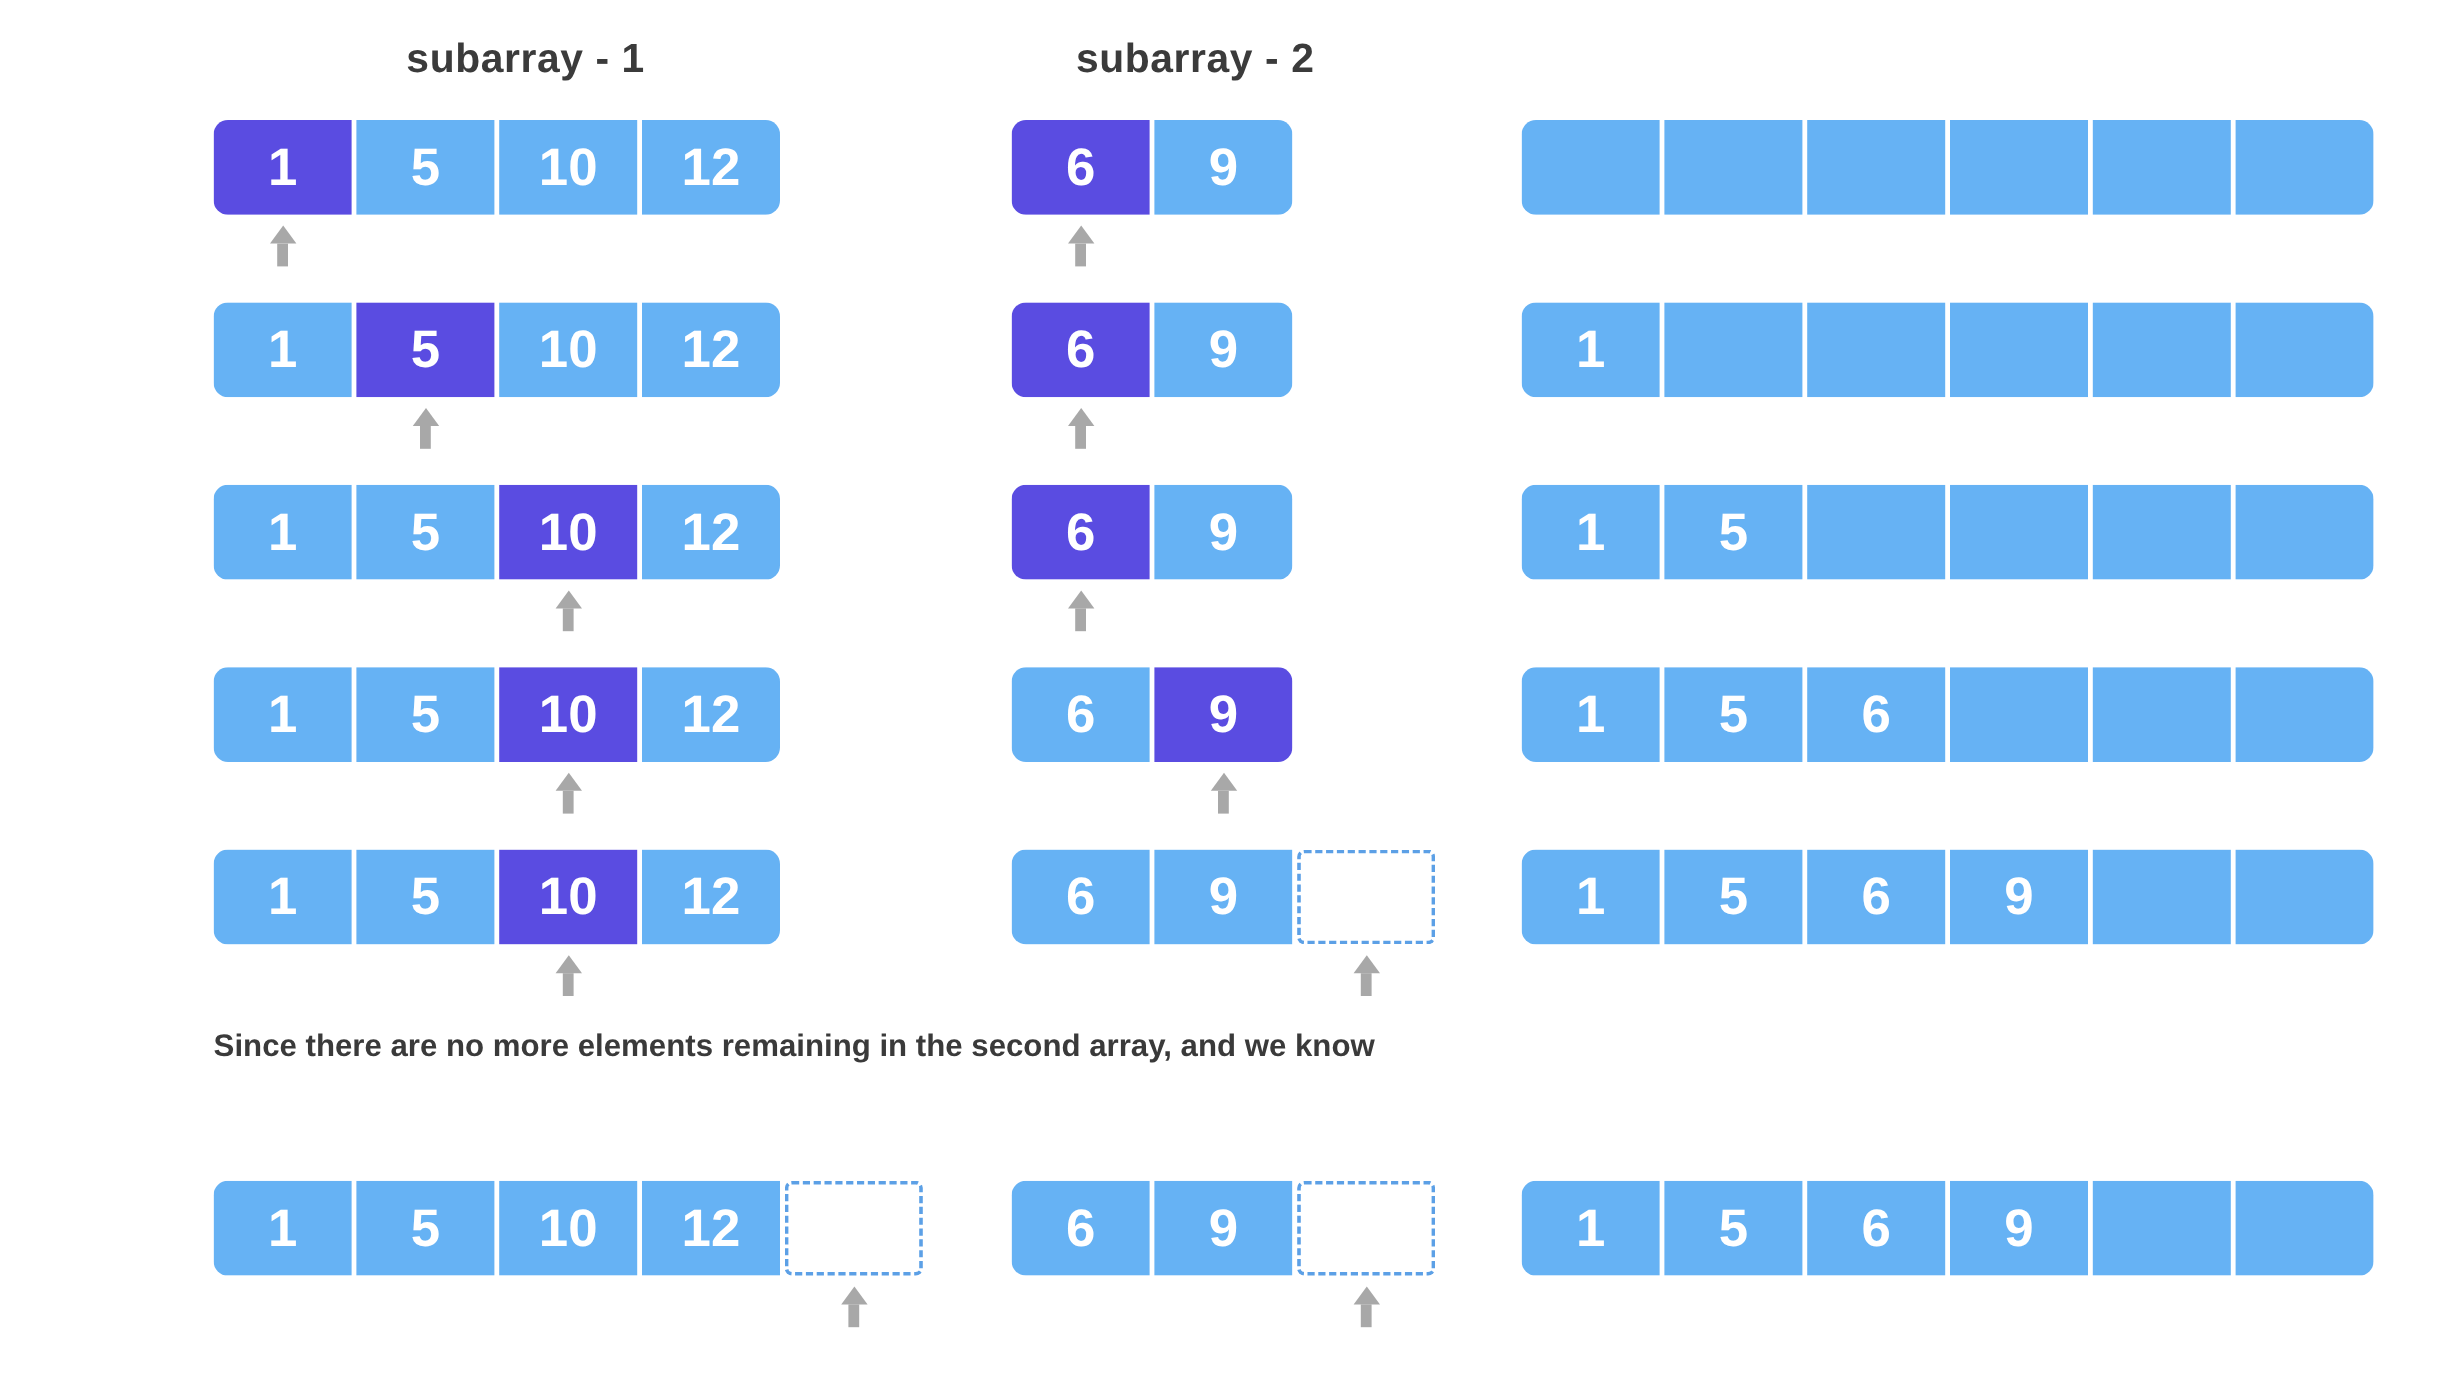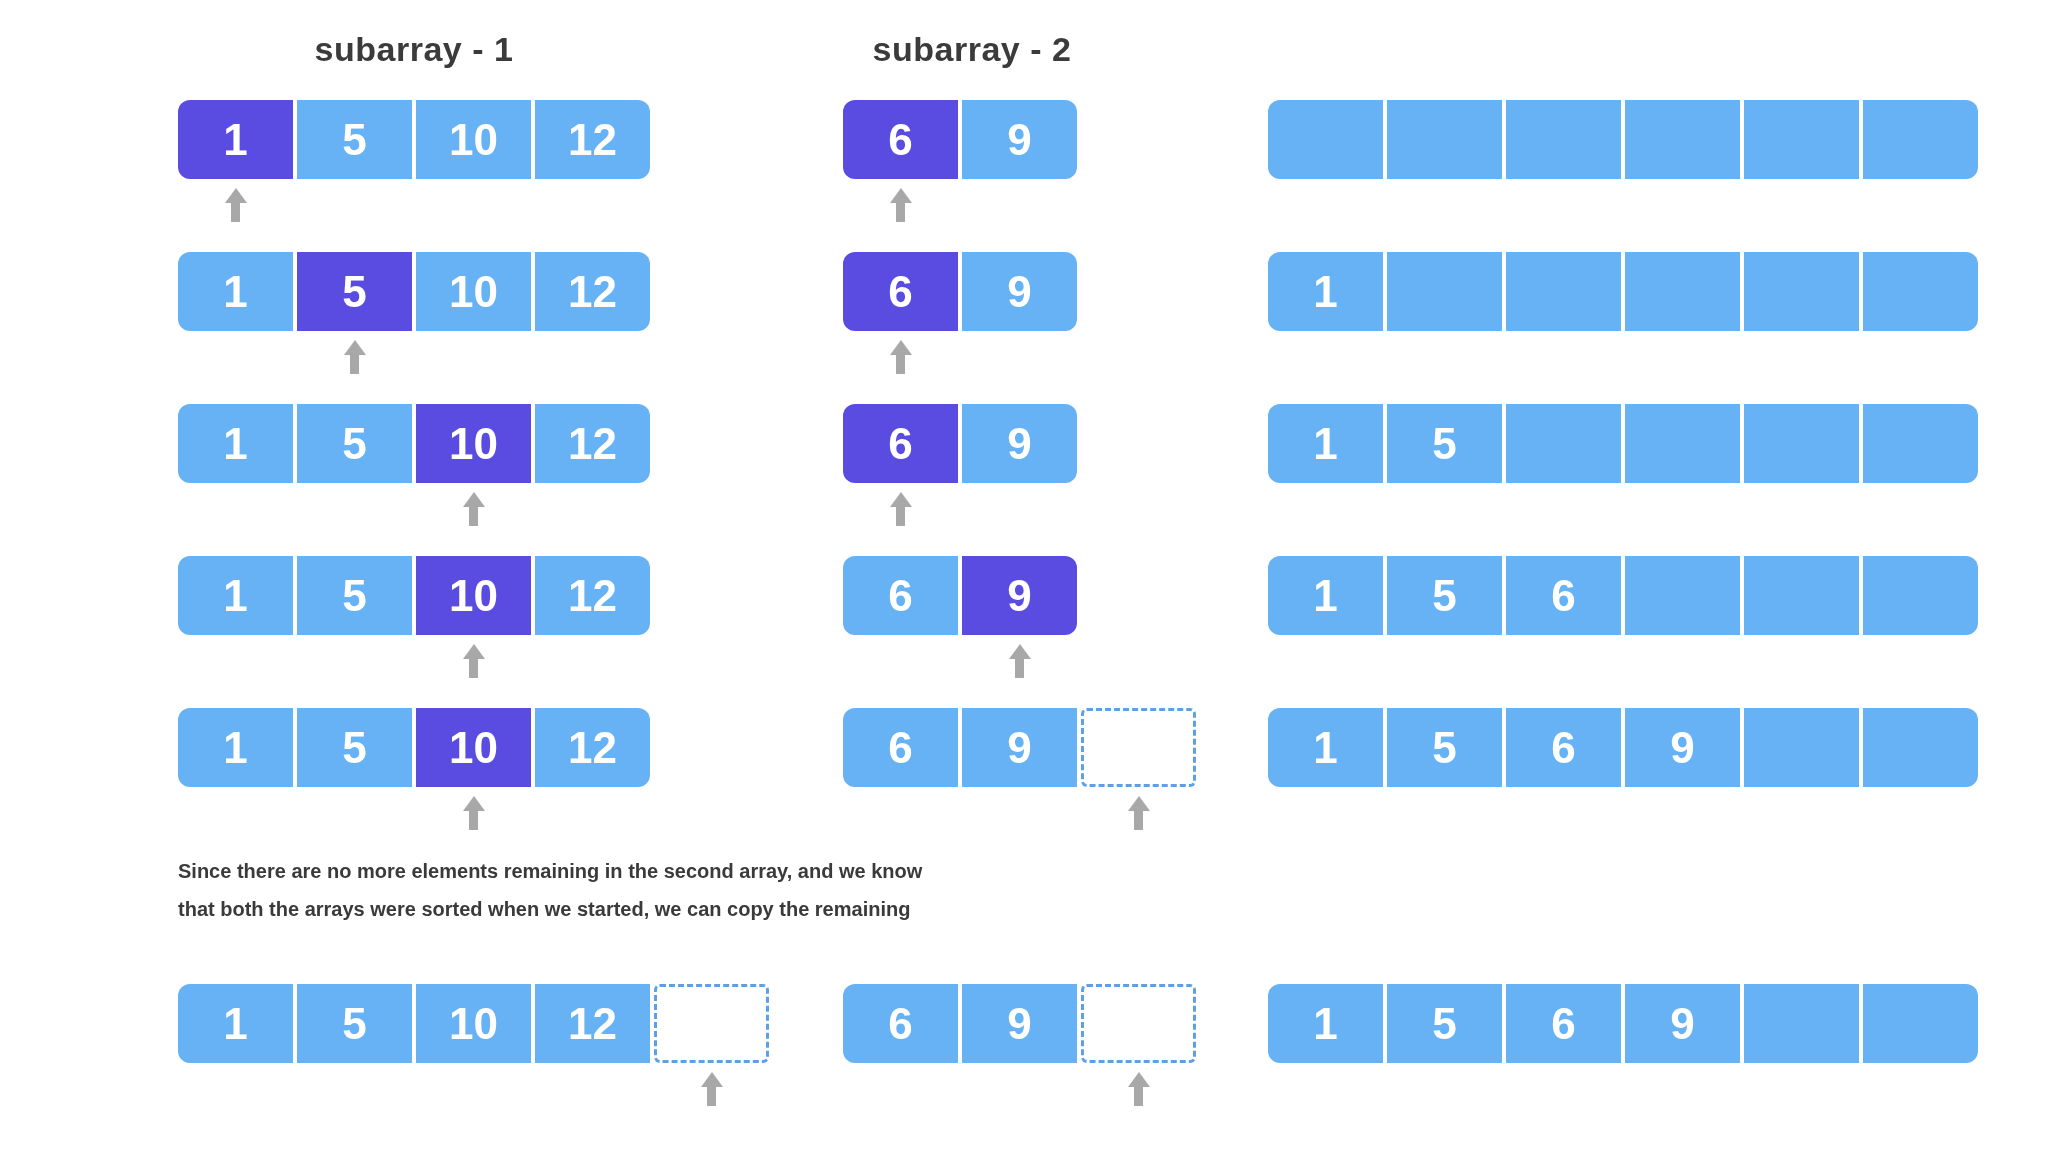--- a/index.html
+++ b/index.html
@@ -2,21 +2,21 @@
 <html style="--cell-blue: #66b2f4; --cell-purple: #5a4ce1; --cell-text: #ffffff; --arrow-gray: #a8a8a8; --heading-text: #3b3b3b; --body-text: #3a3a3a; --dashed-border: #5ca0e6;"><head>
 <meta charset="utf-8">
 <style>
   html,body{margin:0;padding:0;background:#ffffff;}
   body{width:2048px;height:1152px;overflow:hidden;font-family:"Liberation Sans",sans-serif;}
   .canvas{position:relative;width:2048px;height:1152px;background:#fff;}
 
   .col-header{
     position:absolute;top:30px;transform:translateX(-50%);
     font-size:34px;font-weight:bold;color:var(--heading-text);
-    letter-spacing:.5px;white-space:nowrap;
+    letter-spacing:.5px;white-space:nowrap;margin-left:24px;
   }
 
   .array{
     position:absolute;display:flex;gap:4px;
     border-radius:12px;overflow:hidden;
   }
   .array.no-right-radius{border-top-right-radius:0;border-bottom-right-radius:0;}
 
   .cell{
     width:115px;height:79px;flex:0 0 115px;
@@ -36,21 +36,21 @@
   .arrow .head{
     width:0;height:0;margin:0 auto;
     border-left:11px solid transparent;
     border-right:11px solid transparent;
     border-bottom:15px solid var(--arrow-gray);
   }
   .arrow .stem{width:9px;height:19px;margin:0 auto;background:var(--arrow-gray);}
 
   .note{
     position:absolute;left:178px;top:852px;
-    font-size:20px;font-weight:bold;line-height:38px;
+    font-size:26px;font-weight:bold;line-height:38px;
     color:var(--body-text);white-space:nowrap;
   }
 </style>
 </head>
 <body>
 
 <div class="canvas">
   <div class="col-header" style="left:414px">subarray - 1</div>
   <div class="col-header" style="left:972px">subarray - 2</div>
 
@@ -211,15 +211,14 @@
         <div class="cell">5</div>
         <div class="cell">6</div>
         <div class="cell">9</div>
         <div class="cell"></div>
         <div class="cell"></div>
       </div>
     </div>
 
   <div class="note">
     <div>Since there are no more elements remaining in the second array, and we know</div>
-    <div>that both the arrays were sorted when we started, we can copy the remaining</div>
   </div>
 </div>
 
 </body></html>

